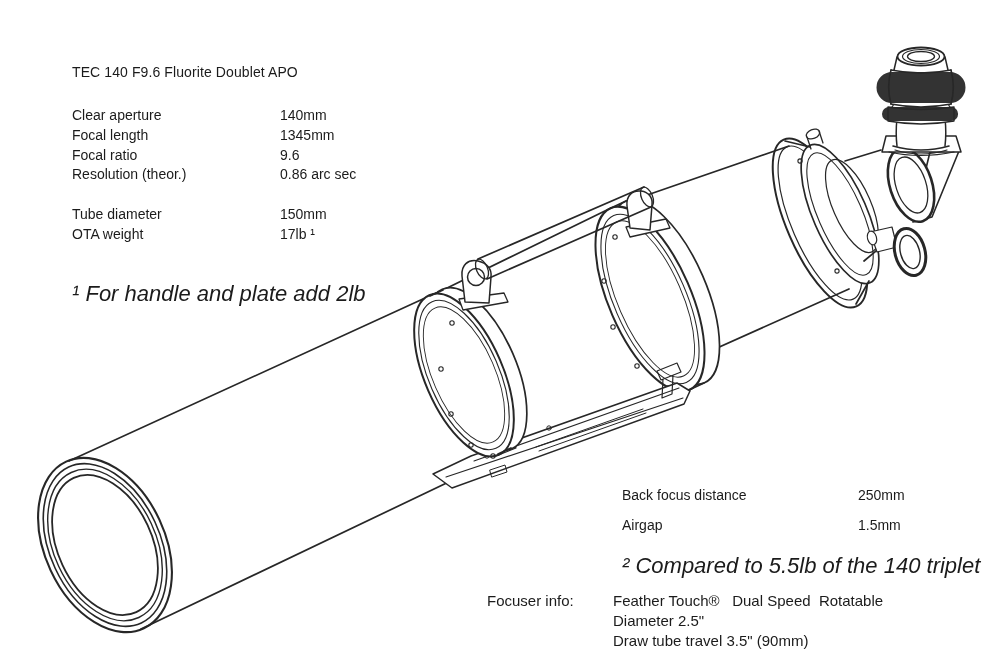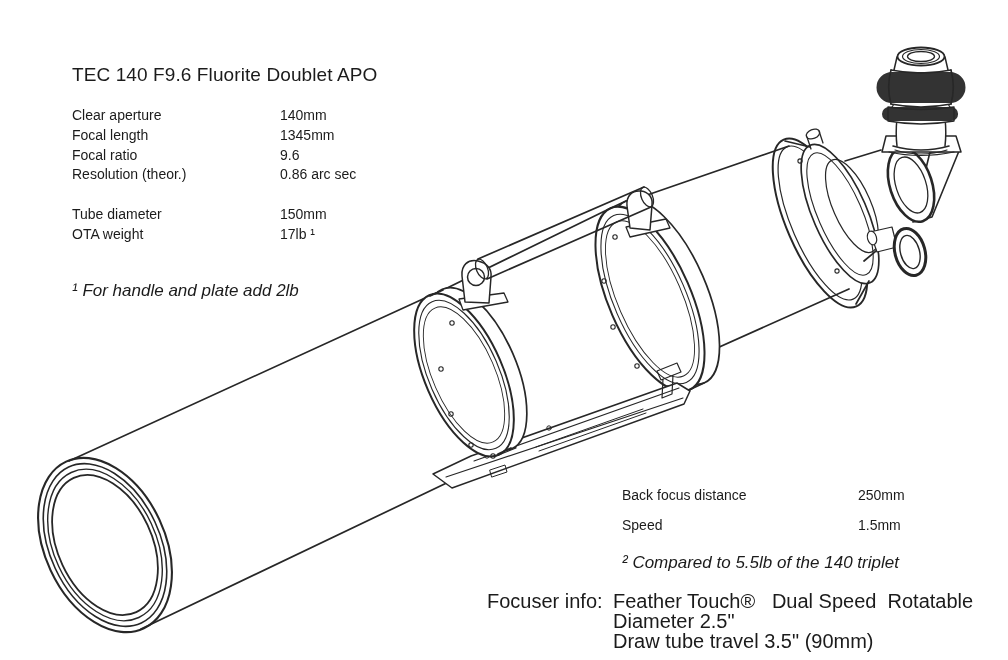--- a/index.html
+++ b/index.html
@@ -2,27 +2,27 @@
 <html><head>
 <meta charset="utf-8">
 <style>
   html,body{margin:0;padding:0;}
   body{
     width:1008px;height:660px;position:relative;overflow:hidden;
     background:#ffffff;color:#1b1b1b;
     font-family:"Liberation Sans","DejaVu Sans",sans-serif;
   }
   .abs{position:absolute;}
-  .title{font-size:19px;letter-spacing:.1px;}
+  .title{font-size:14px;letter-spacing:.1px;}
   .spec-block{font-size:14px;line-height:19.8px;white-space:nowrap;}
   .spec-row .lab{display:inline-block;}
   .b1 .lab{width:208px;}
   .b3 .lab{width:236px;margin-top:10px;}
-  .footnote{font-size:17px;font-style:italic;white-space:nowrap;}
-  .focuser{font-size:20px;line-height:20px;display:flex;}
+  .footnote{font-size:22px;font-style:italic;white-space:nowrap;}
+  .focuser{font-size:15px;line-height:20px;display:flex;}
   .focuser .flabel{width:126px;}
   .focuser .flines div{white-space:pre;}
   svg{position:absolute;left:0;top:0;}
 </style>
 </head>
 <body>
 
 <svg width="1008" height="660" viewBox="0 0 1008 660" aria-hidden="true">
   <g stroke="#272727" fill="none" stroke-width="1.7" stroke-linecap="round" stroke-linejoin="round">
 
@@ -186,21 +186,21 @@
   </div>
 </div>
 
 <div class="abs footnote" style="left:72px;top:281px;">¹ For handle and plate add 2lb</div>
 
 <div class="abs spec-block b3" style="left:622px;top:476px;">
   <div class="spec-row">
     <span class="lab">Back focus distance</span><span class="val">250mm</span>
   </div>
   <div class="spec-row">
-    <span class="lab">Speed</span><span class="val">1.5mm</span>
+    <span class="lab">Airgap</span><span class="val">1.5mm</span>
   </div>
 </div>
 
 <div class="abs footnote" style="left:622px;top:553px;">² Compared to 5.5lb of the 140 triplet</div>
 
 <div class="abs focuser" style="left:487px;top:591px;">
   <div class="flabel">Focuser info:</div>
   <div class="flines">
     <div>Feather Touch®   Dual Speed  Rotatable</div>
     <div>Diameter 2.5"</div>

